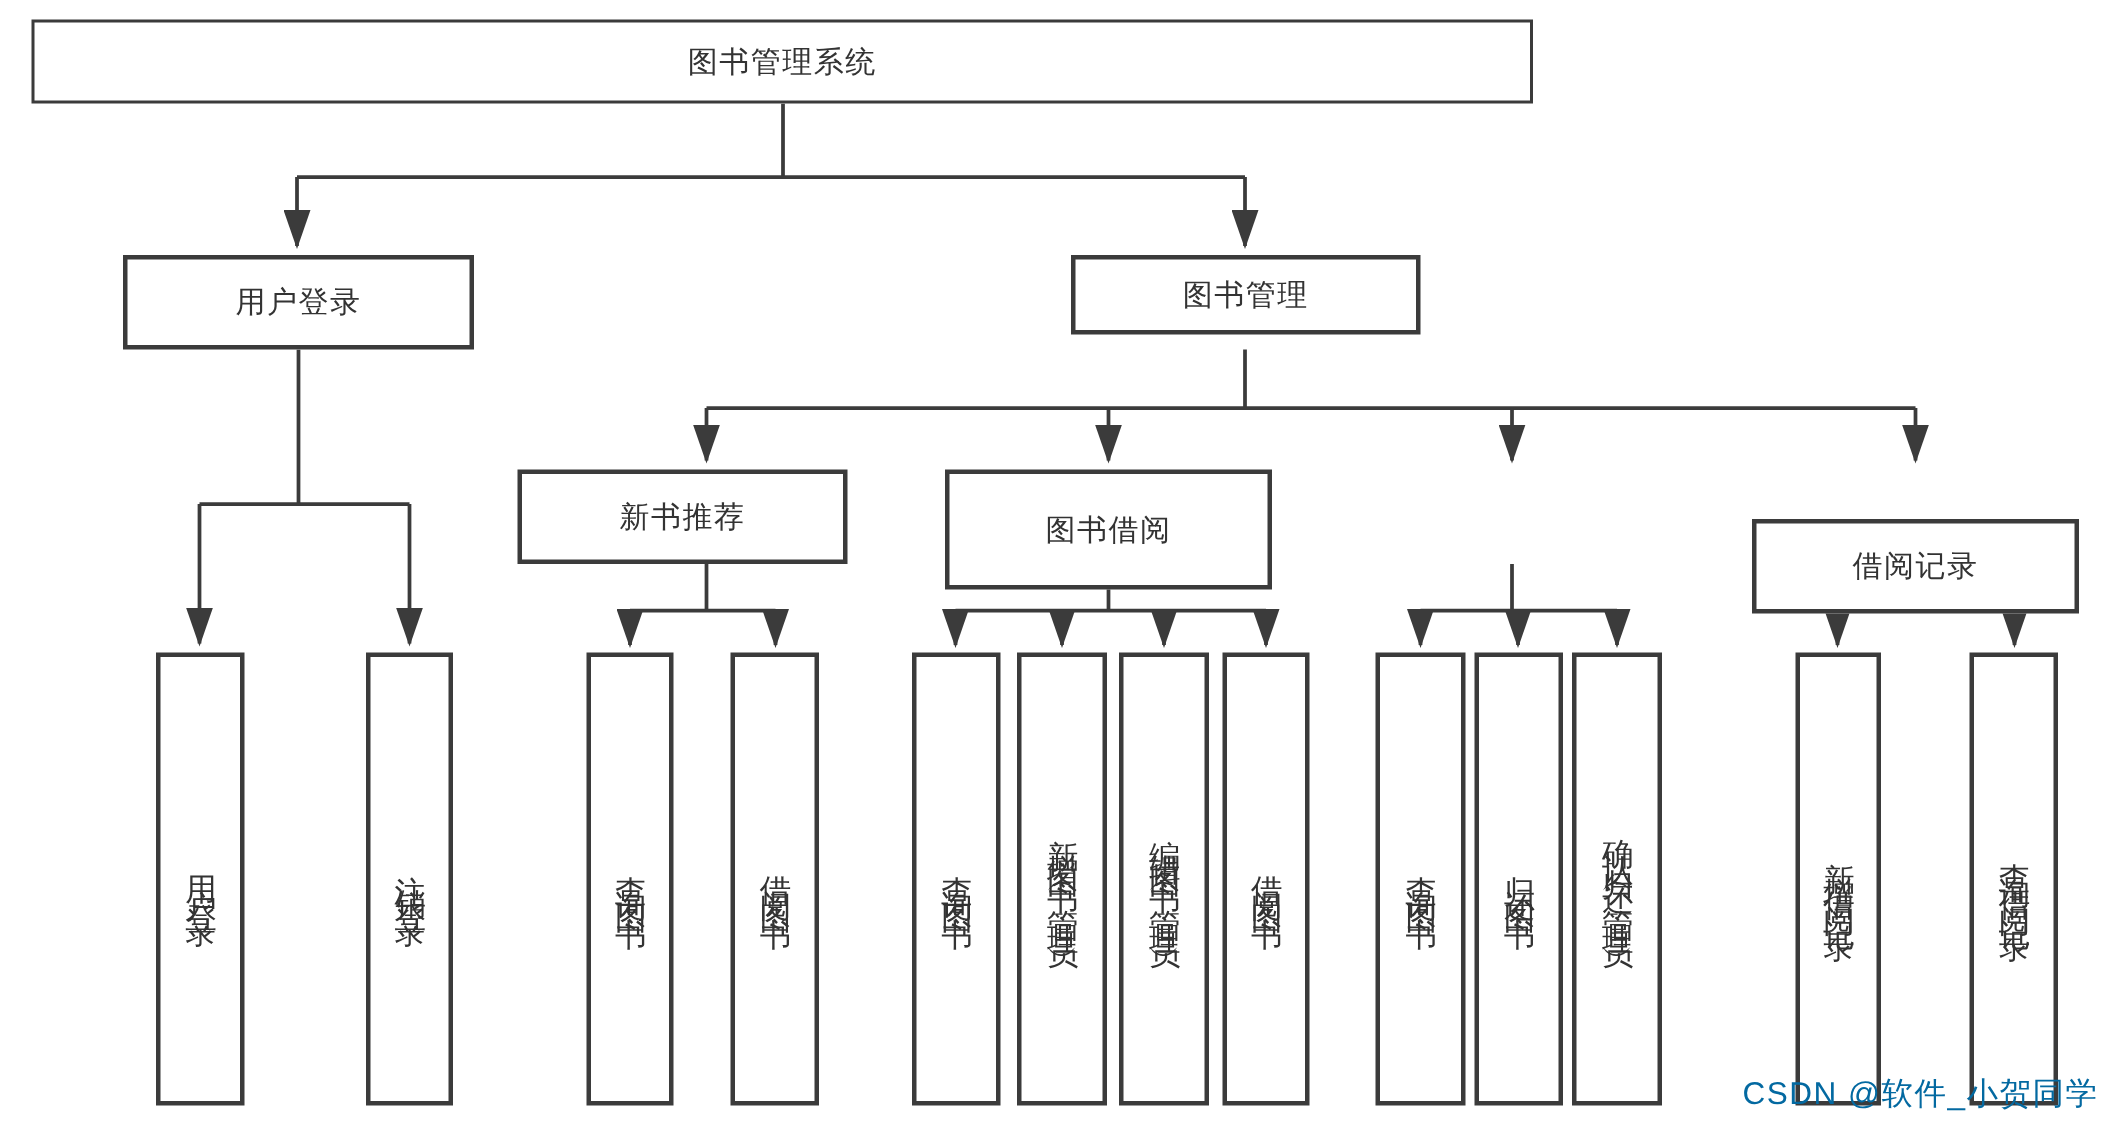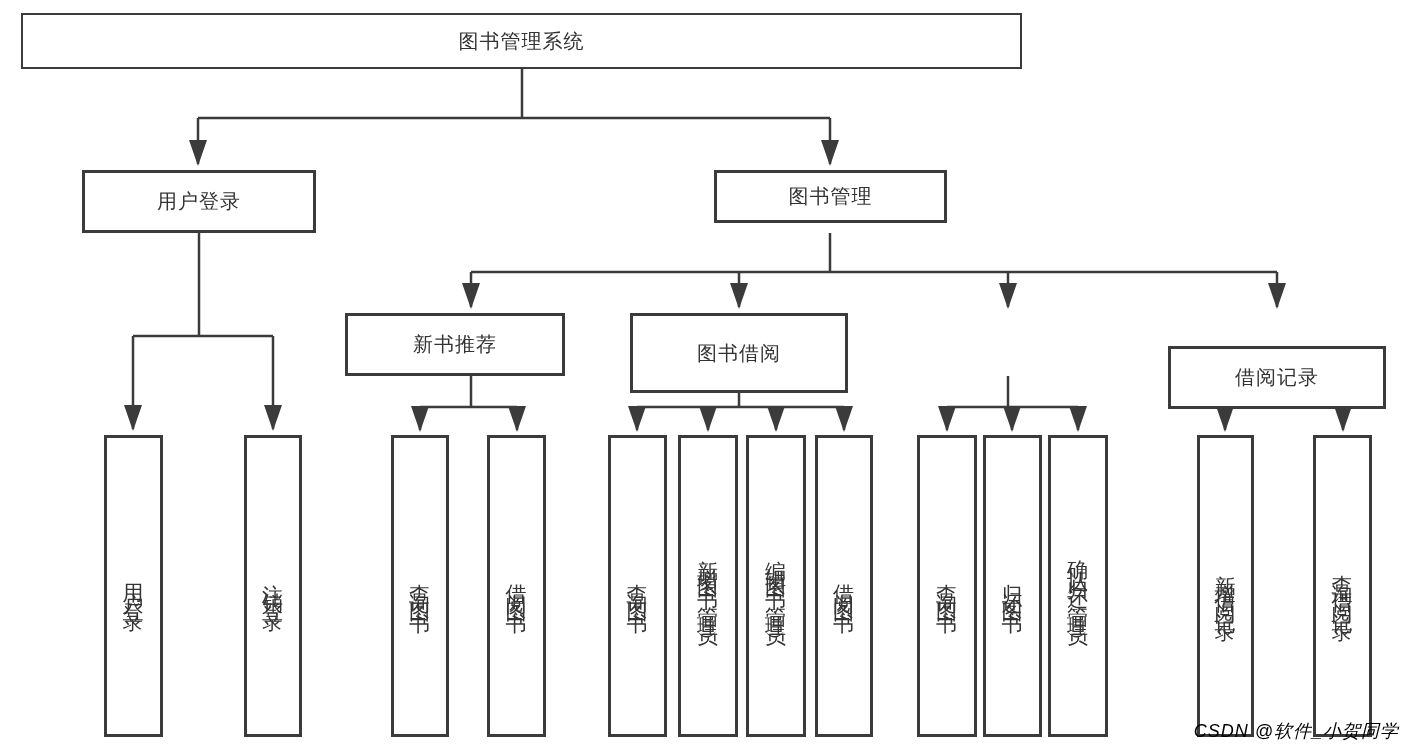--- a/index.html
+++ b/index.html
@@ -26,26 +26,25 @@
   .leaf{font-size:21px;}
   .vtext{
     writing-mode:vertical-rl;
     text-orientation:mixed;
     letter-spacing:0.45em;
     line-height:1;
   }
   .watermark{
     position:absolute;
     right:6px;bottom:4px;
-    font-size:18px;
-    color:#000000;
+    font-size:21px;
+    color:#0369a1;
     z-index:3;
     letter-spacing:1px;
     white-space:nowrap;
-    font-style:italic;
   }
 </style>
 </head>
 <body>
 
 <div class="canvas">
 
   <svg class="connectors" width="1405" height="747" viewBox="0 0 1405 747">
     <defs>
       <marker id="arrow" viewBox="0 0 26 18" refX="24" refY="9" markerWidth="26" markerHeight="18" markerUnits="userSpaceOnUse" orient="auto">

